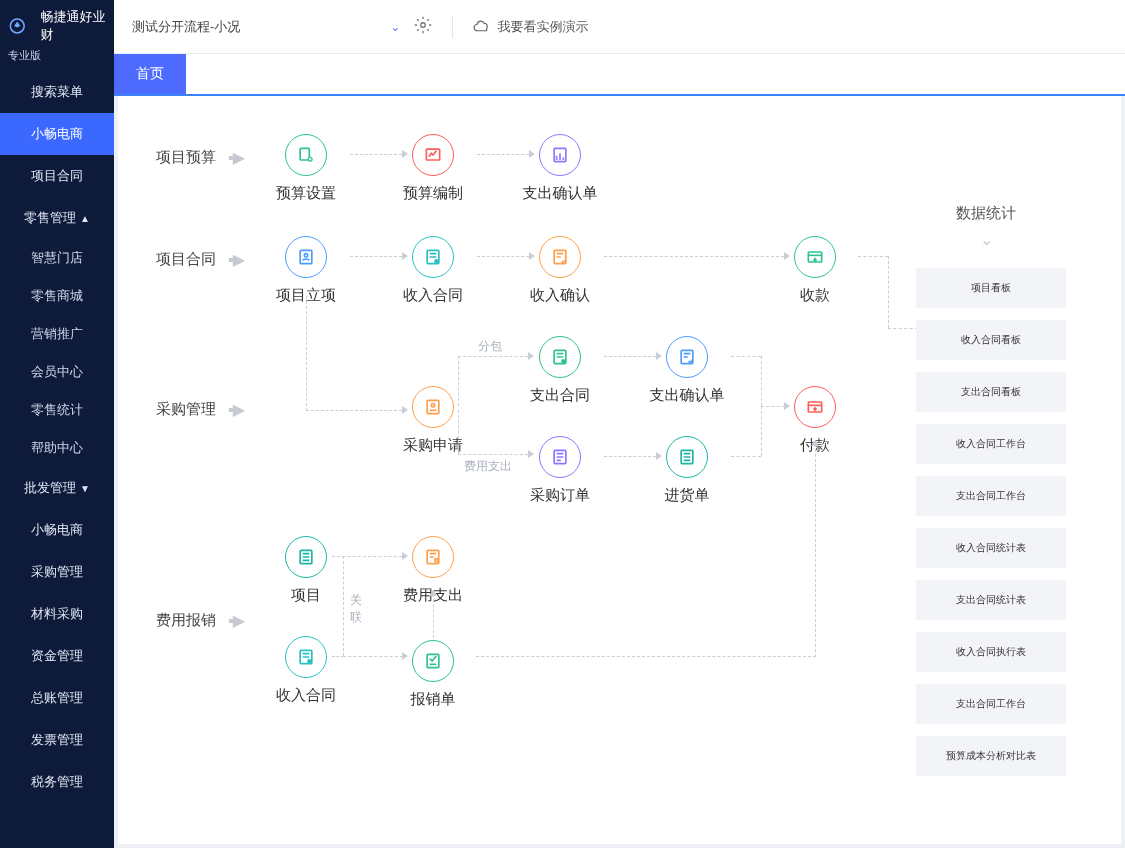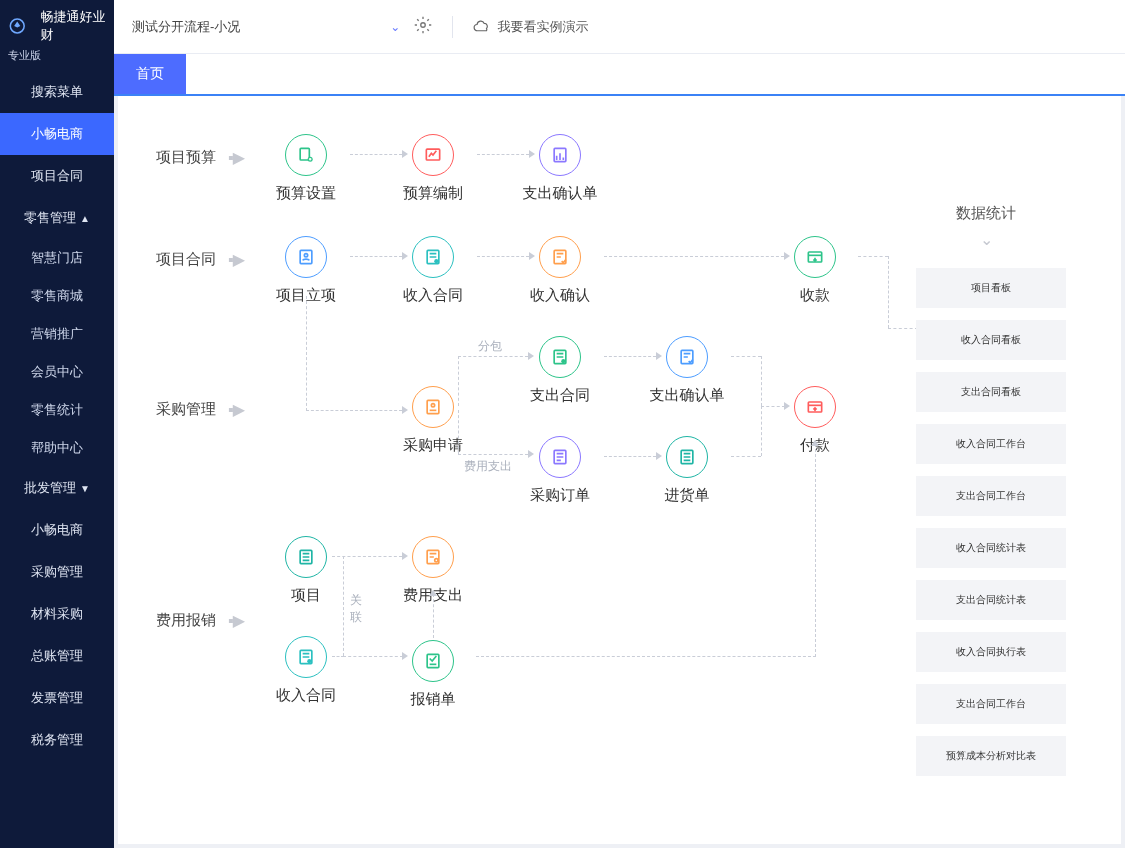--- a/index.html
+++ b/index.html
@@ -63,20 +63,21 @@
       <div class="side-sub">智慧门店</div>
       <div class="side-sub">零售商城</div>
       <div class="side-sub">营销推广</div>
       <div class="side-sub">会员中心</div>
       <div class="side-sub">零售统计</div>
       <div class="side-sub">帮助中心</div>
       <div class="side-item"><span>批发管理</span><span class="caret">▼</span></div>
       <div class="side-item">小畅电商</div>
       <div class="side-item">采购管理</div>
       <div class="side-item">材料采购</div>
+      <div class="side-item">资金管理</div>
       <div class="side-item">总账管理</div>
       <div class="side-item">发票管理</div>
       <div class="side-item">税务管理</div>
     </div>
   </div>
 
   <div class="main">
     <div class="topbar">
       <div class="selector">
         <span>测试分开流程-小况</span>

